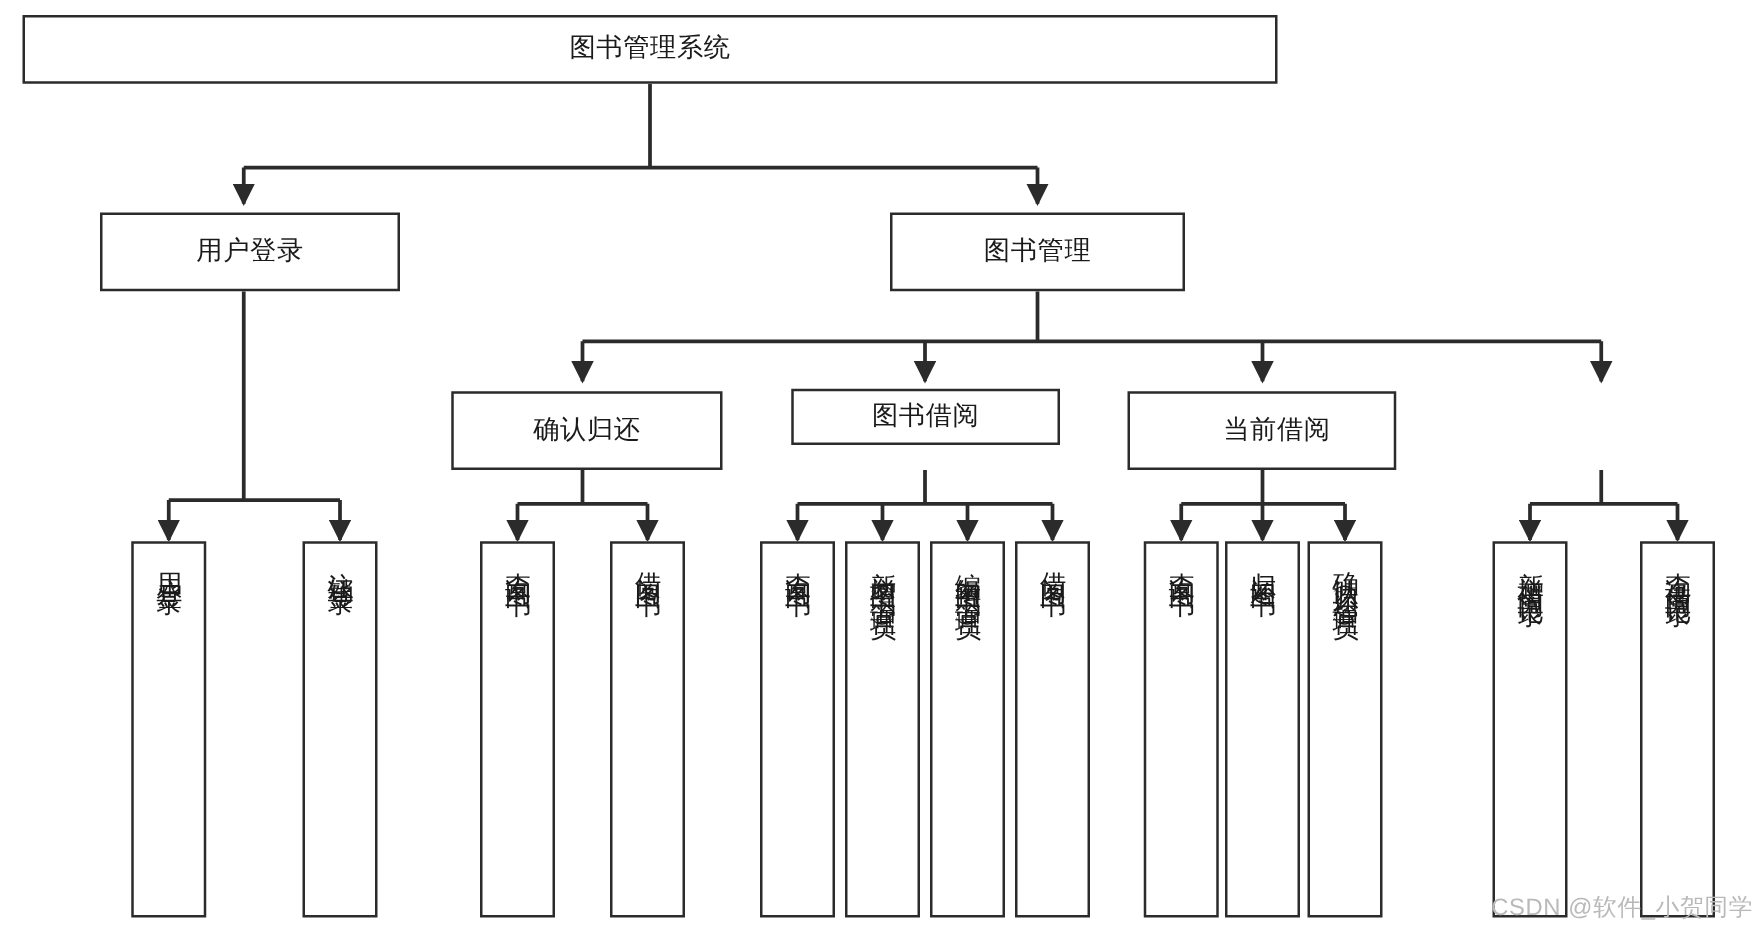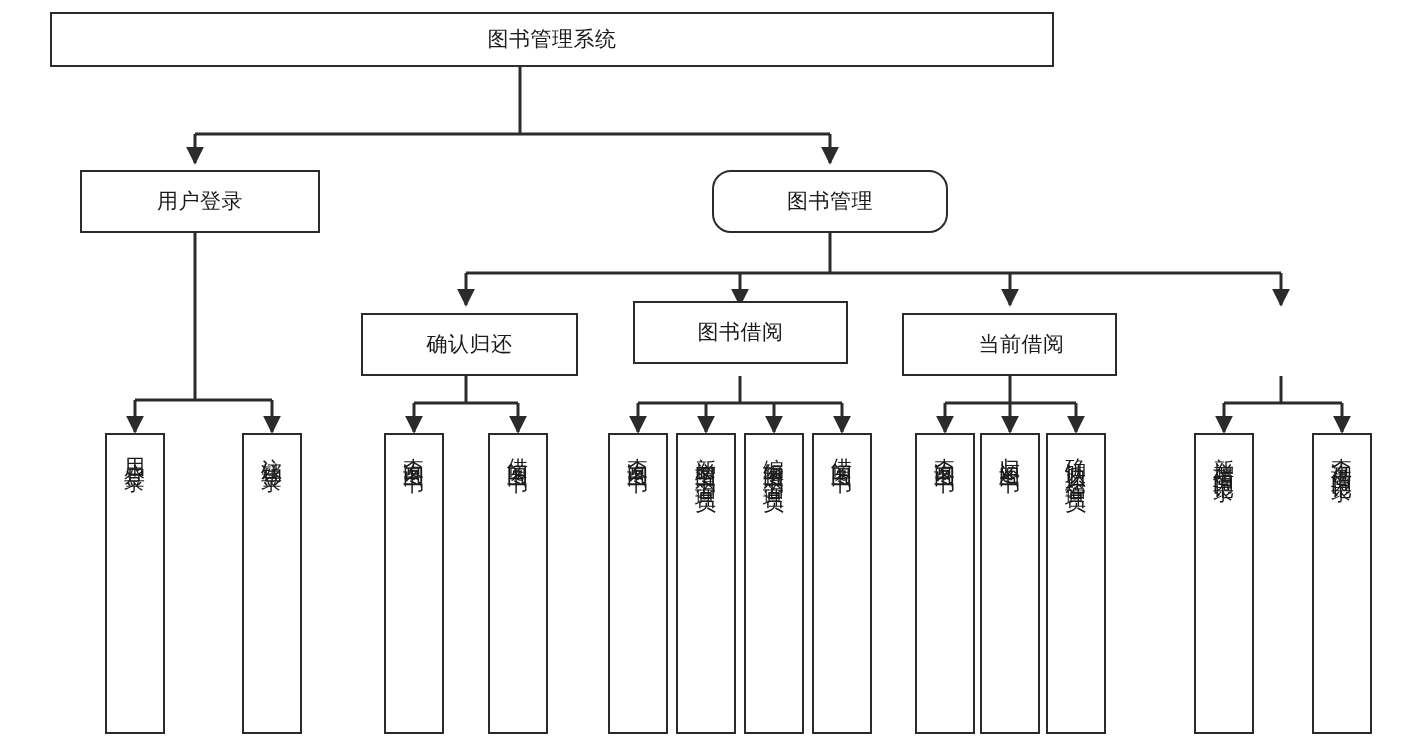--- a/index.html
+++ b/index.html
@@ -122,35 +122,35 @@
       <path d="M 1010 403 L 1010 432" marker-end="url(#arrow)"></path>
       <path d="M 1076 403 L 1076 432" marker-end="url(#arrow)"></path>
 
       <path d="M 1281 376 L 1281 403"></path>
       <path d="M 1224 403 L 1342 403"></path>
       <path d="M 1224 403 L 1224 432" marker-end="url(#arrow)"></path>
       <path d="M 1342 403 L 1342 432" marker-end="url(#arrow)"></path>
     </g>
   </svg>
 
-  <div class="node node-root" style="left:18px; top:12px; width:1004px; height:55px;margin-left:32px;">
+  <div class="node node-root" style="left:18px; top:12px; width:1004px; height:55px;">
     <span class="lbl">图书管理系统</span>
   </div>
 
   <div class="node node-h" style="left:80px; top:170px; width:240px; height:63px;">
     <span class="lbl">用户登录</span>
   </div>
-  <div class="node node-h" style="left:712px; top:170px; width:236px; height:63px;border-radius:19px;">
+  <div class="node node-h" style="left:712px; top:170px; width:236px; height:63px;">
     <span class="lbl">图书管理</span>
   </div>
 
   <div class="node node-h" style="left:361px; top:313px; width:217px; height:63px;">
     <span class="lbl">确认归还</span>
   </div>
-  <div class="node node-h" style="left:633px; top:301px; width:215px; height:63px;align-items:center;">
+  <div class="node node-h" style="left:633px; top:311px; width:215px; height:45px;align-items:center;">
     <span class="lbl">图书借阅</span>
   </div>
   <div class="node node-h" style="left:902px; top:313px; width:215px; height:63px;padding-left:24px;">
     <span class="lbl">当前借阅</span>
   </div>
 
   <div class="node node-v" style="left:105px; top:433px; width:60px; height:301px;">
     <span class="lbl">用户登录</span>
   </div>
   <div class="node node-v" style="left:242px; top:433px; width:60px; height:301px;">
@@ -187,14 +187,15 @@
     <span class="lbl">确认归还（管理员）</span>
   </div>
 
   <div class="node node-v" style="left:1194px; top:433px; width:60px; height:301px;">
     <span class="lbl">新增借阅记录</span>
   </div>
   <div class="node node-v" style="left:1312px; top:433px; width:60px; height:301px;">
     <span class="lbl">查询借阅记录</span>
   </div>
 
+  <div id="watermark">CSDN @软件_小贺同学</div>
 
 </div>
 
 </body></html>

